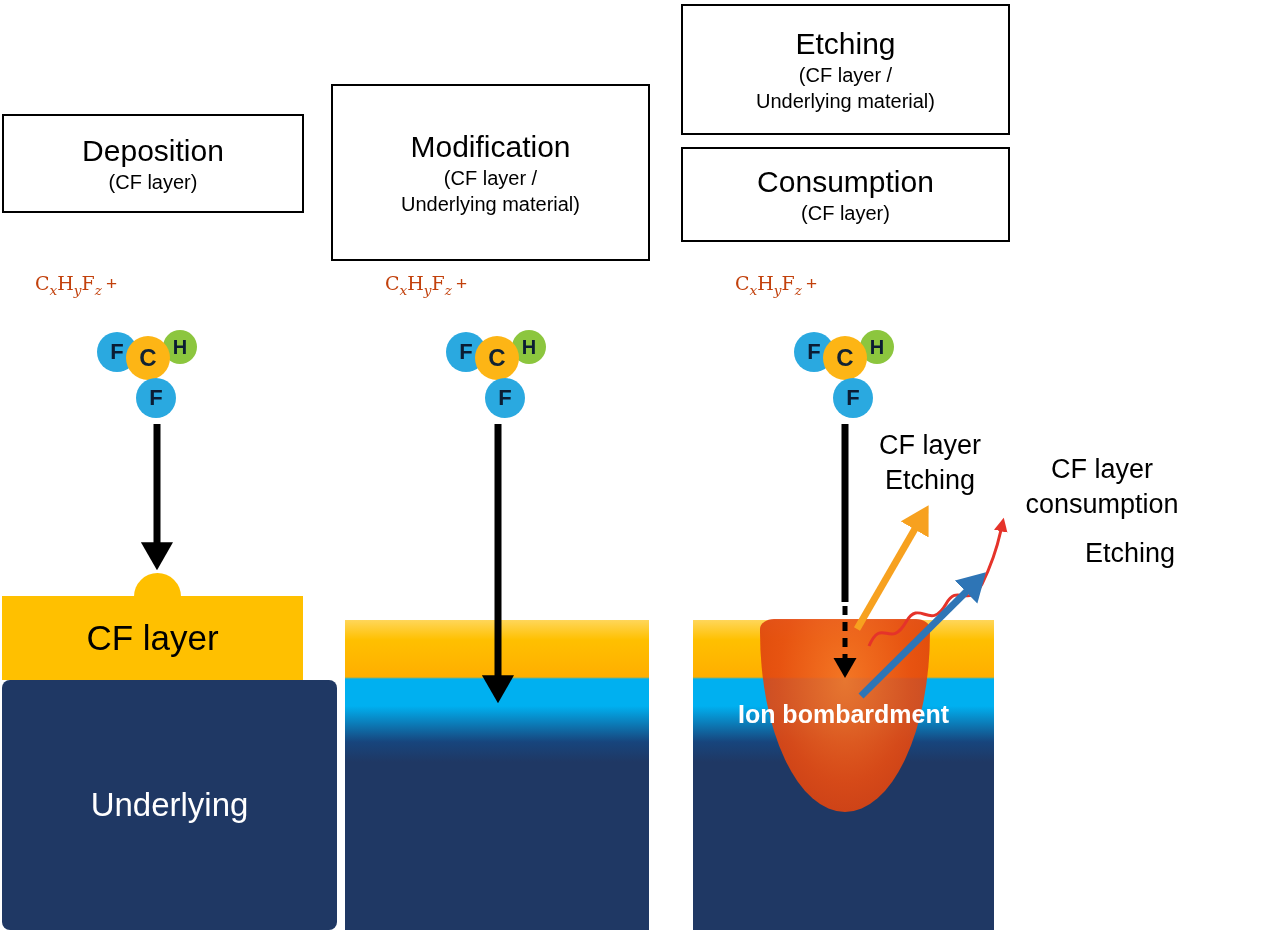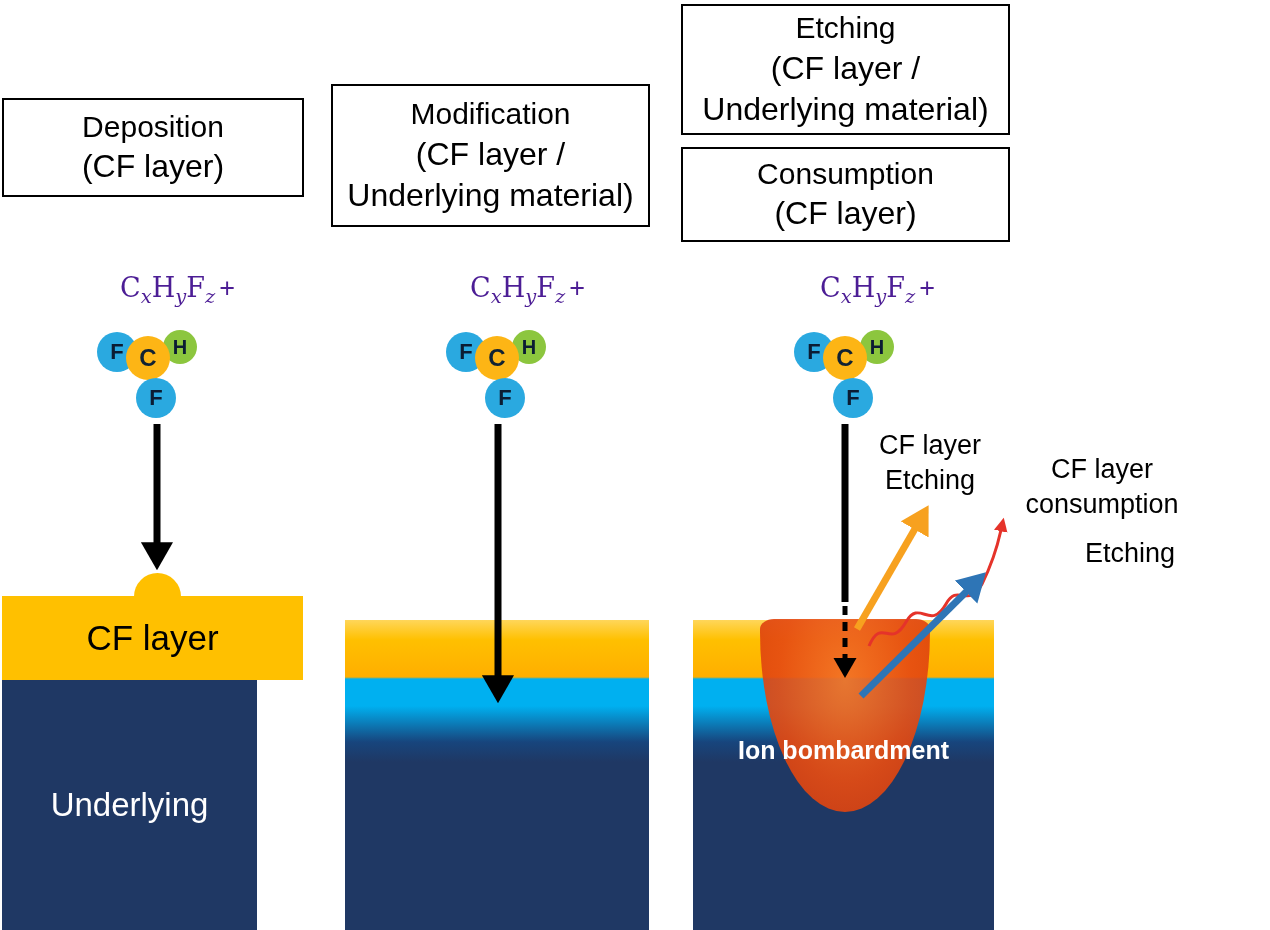--- a/index.html
+++ b/index.html
@@ -6,26 +6,26 @@
   html,body { background:#ffffff; font-family:"Liberation Sans", sans-serif; }
   .canvas { position:relative; width:1270px; height:930px; background:#ffffff; overflow:hidden; }
 
   
   .title-box {
     position:absolute; background:#ffffff; border:2px solid #000;
     display:flex; flex-direction:column; align-items:center; justify-content:center;
     text-align:center; color:#000; line-height:1.28;
   }
   .title-main { font-size:30px; }
-  .title-sub  { font-size:32px; }
+  .title-sub  { font-size:20px; }
 
   
   .formula {
     position:absolute; font-family:"DejaVu Serif", serif;
-    font-size:27px; color:#4c1d95; text-align:right; white-space:nowrap;
+    font-size:19px; color:#c2410c; text-align:left; white-space:nowrap;
   }
   .formula sub { font-style:italic; font-size:0.72em; }
   .formula .plus { margin-left:4px; font-family:"Liberation Sans", sans-serif; }
 
   
   .molecule { position:absolute; }
   .atom {
     position:absolute; border-radius:50%;
     display:flex; align-items:center; justify-content:center;
     font-weight:bold; color:#0b1c33;
@@ -68,41 +68,40 @@
     position:absolute;
     background: radial-gradient(ellipse at 50% 32%,
       rgba(243,115,38,0.95) 0%,
       rgba(229,75,18,0.92) 55%,
       rgba(214,55,10,0.88) 100%);
     border-radius: 14px 14px 85px 85px / 10px 10px 180px 180px;
   }
   .ion-label {
     position:absolute; color:#ffffff; font-weight:bold; font-size:25px;
     text-align:center;
-    margin-top:36px;
   }
 
   
   .arrow-label {
     position:absolute; color:#000; font-size:27px; text-align:center; line-height:1.3;
   }
 
   svg.overlay { position:absolute; left:0; top:0; pointer-events:none; }
 </style>
 </head>
 <body>
 
 <div class="canvas">
 
-  <div class="title-box" style="left:2px; top:98px; width:302px; height:99px;">
+  <div class="title-box" style="left:2px; top:114px; width:302px; height:99px;">
     <div class="title-main">Deposition</div>
     <div class="title-sub">(CF layer)</div>
   </div>
 
-  <div class="title-box" style="left:331px; top:84px; width:319px; height:143px;">
+  <div class="title-box" style="left:331px; top:84px; width:319px; height:177px;">
     <div class="title-main">Modification</div>
     <div class="title-sub">(CF layer /</div>
     <div class="title-sub">Underlying material)</div>
   </div>
 
   <div class="title-box" style="left:681px; top:4px; width:329px; height:131px;">
     <div class="title-main">Etching</div>
     <div class="title-sub">(CF layer /</div>
     <div class="title-sub">Underlying material)</div>
   </div>
@@ -142,21 +141,21 @@
     <div class="atom atom-h" style="left:68px; top:0px; width:34px; height:34px; z-index:1;">H</div>
     <div class="atom atom-f" style="left:2px; top:2px; width:40px; height:40px; z-index:2;">F</div>
     <div class="atom atom-c" style="left:31px; top:6px; width:44px; height:44px; z-index:3;">C</div>
     <div class="atom atom-f" style="left:41px; top:48px; width:40px; height:40px; z-index:4;">F</div>
   </div>
 
   <div class="cf-bump" style="left:134px; top:573px; width:47px; height:47px;"></div>
   <div class="cf-block" style="left:2px; top:596px; width:301px; height:84px;">
     <div class="cf-label">CF layer</div>
   </div>
-  <div class="underlying-block" style="left:2px; top:680px; width:255px; height:250px;">
+  <div class="underlying-block" style="left:2px; top:680px; width:335px; height:250px;border-radius:8px;">
     <div class="u-line">Underlying</div>
   </div>
 
   <div class="grad-substrate" style="left:345px; top:620px; width:304px; height:310px;"></div>
 
   <div class="grad-substrate" style="left:693px; top:620px; width:301px; height:310px;"></div>
   <div class="ion-blob" style="left:760px; top:619px; width:170px; height:193px;"></div>
   <div class="ion-label" style="left:693px; top:700px; width:301px;">Ion bombardment</div>
 
   <div class="arrow-label" style="left:850px; top:428px; width:160px;">

